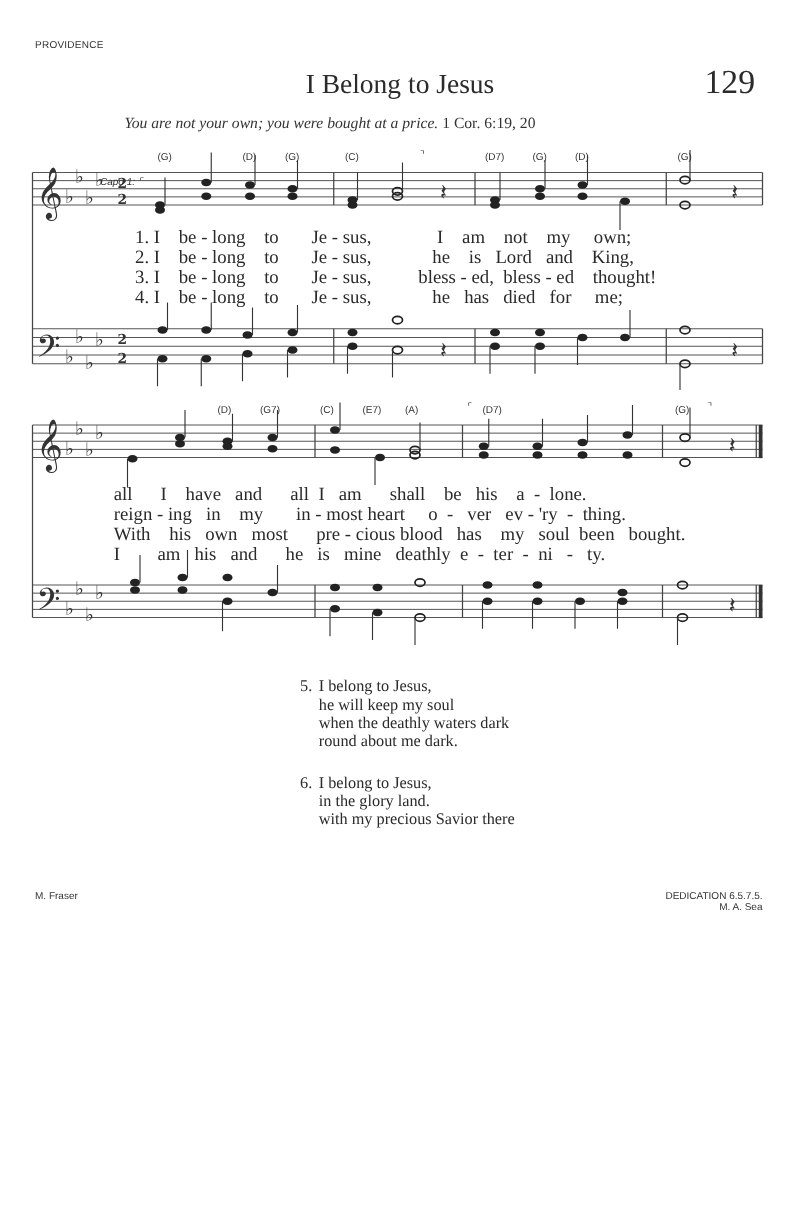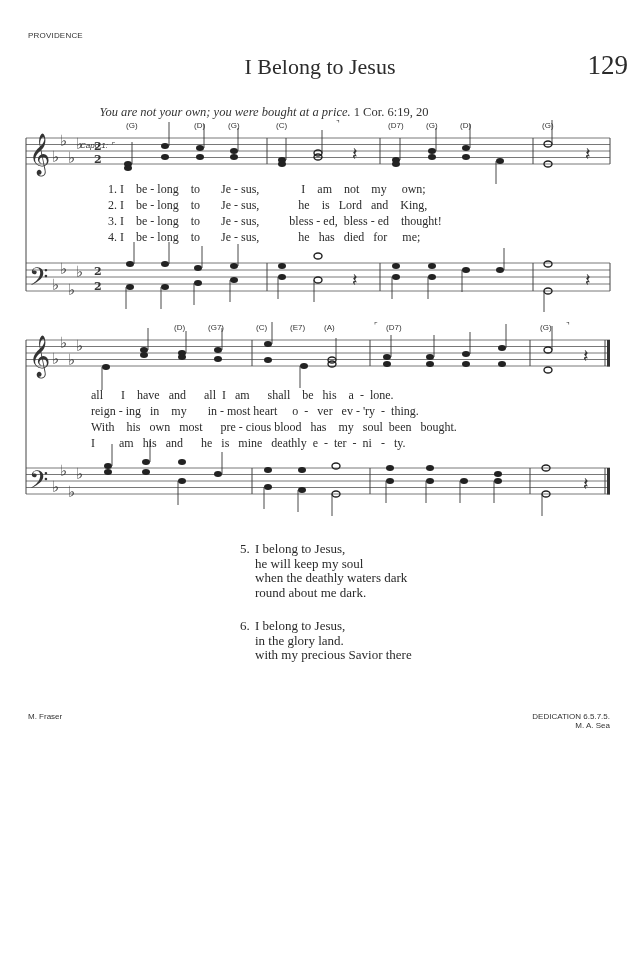--- a/index.html
+++ b/index.html
@@ -4,25 +4,25 @@
 <style>
   html, body { margin: 0; padding: 0; }
   body {
     width: 640px; height: 964px; position: relative; overflow: hidden;
     background: #ffffff; color: #2a2a2a;
     font-family: "Liberation Serif", serif;
   }
   .abs { position: absolute; }
   .category { left: 28px; top: 31px; font-family: "Liberation Sans", sans-serif; font-size: 8px; letter-spacing: 0.2px; color: #333; }
   .title { left: 0; width: 640px; top: 54px; text-align: center; font-size: 22px; color: #2b2b2b; }
-  .number { right: 12px; top: 50px; font-size: 27px; color: #2b2b2b; }
-  .epigraph { left: 0; width: 528px; top: 105px; text-align: center; font-size: 12.5px; color: #333; }
+  .number { right: 36px; top: 50px; font-size: 27px; color: #2b2b2b; }
+  .epigraph { left: 0; width: 528px; top: 91px; text-align: center; font-size: 12.5px; color: #333; }
   .epigraph i { font-style: italic; }
   svg.score { position: absolute; left: 0; top: 0; }
-  .lyr { position: absolute; font-size: 12px; color: #2a2a2a; white-space: pre; }
+  .lyr { position: absolute; font-size: 15px; color: #2a2a2a; white-space: pre; }
   .chord { position: absolute; font-family: "Liberation Sans", sans-serif; font-size: 8px; color: #333; }
   .capo { position: absolute; font-family: "Liberation Sans", sans-serif; font-size: 8px; font-style: italic; color: #333; margin-top: 20px; }
   .stanza { position: absolute; left: 240px; font-size: 13px; line-height: 14.5px; color: #2a2a2a; }
   .stanza .ln { display: block; padding-left: 15px; }
   .stanza .ln.first { padding-left: 0; }
   .stanza .num { display: inline-block; width: 15px; }
   .footer { position: absolute; font-family: "Liberation Sans", sans-serif; font-size: 8px; color: #333; }
 </style>
 </head>
 <body>

